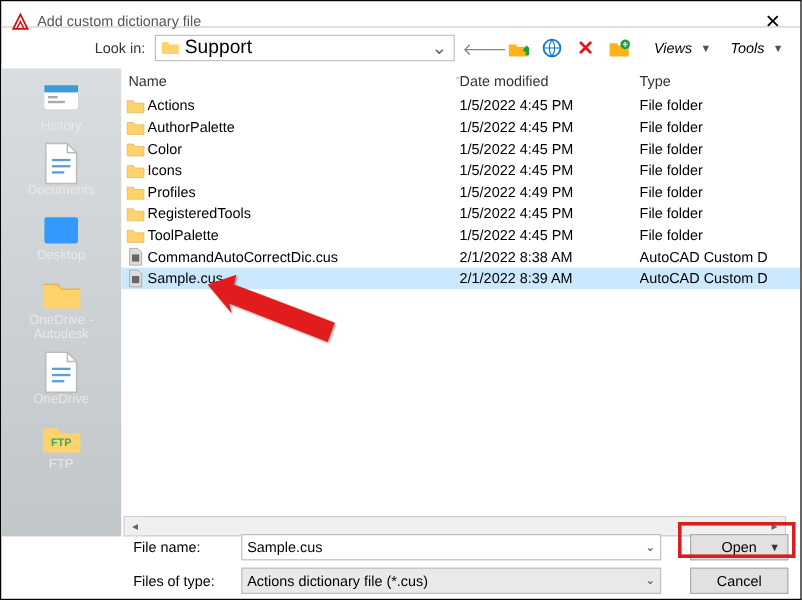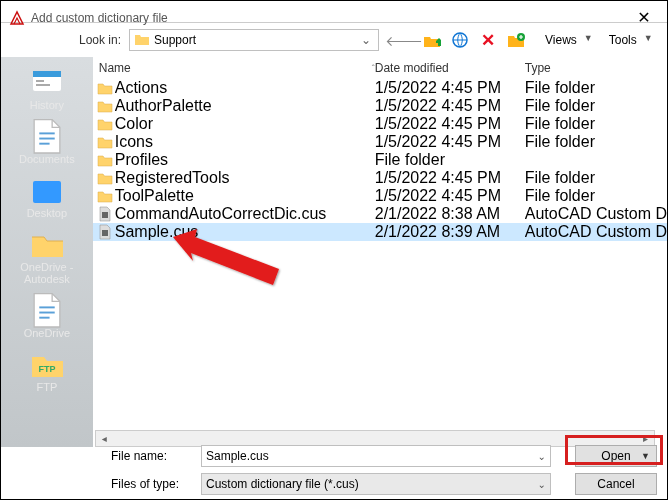--- a/index.html
+++ b/index.html
@@ -4,40 +4,40 @@
 <style>
   * { box-sizing: border-box; font-family: "Segoe UI", Tahoma, sans-serif; }
   body { margin: 0; background: #fff; width: 668px; height: 500px; overflow: hidden; border: 1px solid #000; position: relative; }
   .titlebar { display: flex; align-items: center; height: 22px; padding: 12px 0 0 8px; border-bottom: 1px solid #ccc; }
   .app-icon { width: 16px; height: 16px; margin-right: 6px; }
   .app-icon svg { width:16px; height:16px; }
   .title { font-size: 12px; flex: 1; color: #555; }
   .close-btn { width: 46px; height: 30px; display:flex; align-items:center; justify-content:center; font-size:16px; font-family: Arial; }
   .lookin-row { display:flex; align-items:center; height: 34px; padding: 0 8px; gap: 2px; font-size: 12px; }
   .lookin-label { width: 118px; text-align: right; padding-right: 6px; color:#333; }
-  .lookin-combo { flex: 0 0 250px; height: 22px; border: 1px solid #c0c0c0; background:#fff; display:flex; align-items:center; padding:0 4px; font-size:12px; }
+  .lookin-combo { flex: 0 0 250px; height: 22px; border: 1px solid #c0c0c0; background:#fff; display:flex; align-items:center; padding:0 4px; font-size:16px; }
   .lookin-combo .fld-icon { width:16px; height:16px; margin-right:4px; }
   .lookin-dd { width: 16px; height: 16px; display:flex; align-items:center; justify-content:center; color:#666; }
   .nav-icons { display:flex; align-items:center; gap: 10px; margin-left: 14px; }
   .nav-icons > span { width:18px; height:18px; display:flex; align-items:center; justify-content:center; font-size:14px; }
-  .btn-lbl { display:flex; gap:4px; }
+  .btn-lbl { display:flex; align-items:center; gap:4px;font-style:italic; }
   .vt-group { display:flex; align-items:center; gap:16px; margin-left:18px; font-size:12px;}
   .dd-caret { font-size:9px; color:#555; margin-left:3px; }
   .main { display:flex; height: 390px; }
   .places { width: 100px; background: linear-gradient(#d9dde0,#c1c6c9); display:flex; flex-direction:column; align-items:center; padding-top:8px; gap:4px; overflow:hidden;}
   .place { width:90px; display:flex; flex-direction:column; align-items:center; color:#e8e8e8; font-size:11px; text-align:center; padding:2px 0 4px; }
   .place .pi { width:36px; height:30px; margin-bottom:2px; display:flex; align-items:center; justify-content:center; }
   .desktop-big { width:28px; height:22px; background:#3399ff; border-radius:2px; position:relative; margin-top:4px;}
   .listpane { flex:1; display:flex; flex-direction:column; border-left: 0; }
   .cols { display:flex; font-size:12px; color:#333; height:22px; align-items:center; border-bottom: 0; padding-left:2px;}
   .col-name { width:280px; padding-left:4px; display:flex; align-items:center;justify-content:space-between;}
   .sort-caret { margin-left: 90px; font-size:9px; color:#888;}
   .col-date { width:150px; }
   .col-type { flex:1; }
-  .files { flex:1; overflow:hidden; font-size:16px; }
+  .files { flex:1; overflow:hidden; font-size:12px; }
   .row { display:flex; height:18px; align-items:center; padding-left:2px;}
   .row .icn { width:16px; height:16px; margin:0 2px;}
   .row .fn { width:260px; white-space:nowrap; overflow:hidden;}
   .row .dm { width:150px;}
   .row .tp { flex:1; white-space:nowrap; overflow:hidden;}
   .row.sel { background:#cce8ff;}
   .hscroll { height: 17px; border:1px solid #ccc; margin: 2px 12px 0 2px; display:flex; align-items:center; justify-content:space-between; background:#f0f0f0;}
   .hscroll .arr { width:17px; height:15px; display:flex; align-items:center; justify-content:center; font-size:10px; color:#666; background:#f0f0f0;}
   .hscroll .track{ flex:1; height:15px; position:relative;}
   .bottom { position:absolute; left:0; right:0; bottom:0; padding: 6px 10px 1px 110px; font-size:12px;}
@@ -214,20 +214,21 @@
             </svg></span>
           <span class="fn">Icons</span>
           <span class="dm">1/5/2022 4:45 PM</span>
           <span class="tp">File folder</span>
         </div>
         <div class="row">
           <span class="icn"><svg viewBox="0 0 16 16">
               <path d="M1 4h5l1.5 2H15v8H1z" fill="#ffd36b" stroke="#d9a94a" stroke-width="0.5"></path>
             </svg></span>
           <span class="fn">Profiles</span>
+          <span class="dm">1/5/2022 4:49 PM</span>
           <span class="tp">File folder</span>
         </div>
         <div class="row">
           <span class="icn"><svg viewBox="0 0 16 16">
               <path d="M1 4h5l1.5 2H15v8H1z" fill="#ffd36b" stroke="#d9a94a" stroke-width="0.5"></path>
             </svg></span>
           <span class="fn">RegisteredTools</span>
           <span class="dm">1/5/2022 4:45 PM</span>
           <span class="tp">File folder</span>
         </div>
@@ -274,21 +275,21 @@
       <span class="dd">⌄</span>
     </div>
     <div class="bbtn open">
       <span>Open</span>
         <span class="caret">▼</span>
     </div>
   </div>
   <div class="brow">
     <div class="blabel">Files of type:</div>
     <div class="bcombo ft">
-      <span>Custom dictionary file (*.cus)</span>
+      <span>Actions dictionary file (*.cus)</span>
       <span class="dd">⌄</span>
     </div>
     <div class="bbtn">
       <span>Cancel</span>
     </div>
   </div>
 </div>
 
 <div class="highlight-box" style="left:564px; top:434px; width:98px; height:30px;"></div>
 <svg class="arrow-annot" style="left:172px; top:228px;" width="110" height="60" viewBox="0 0 110 60">

